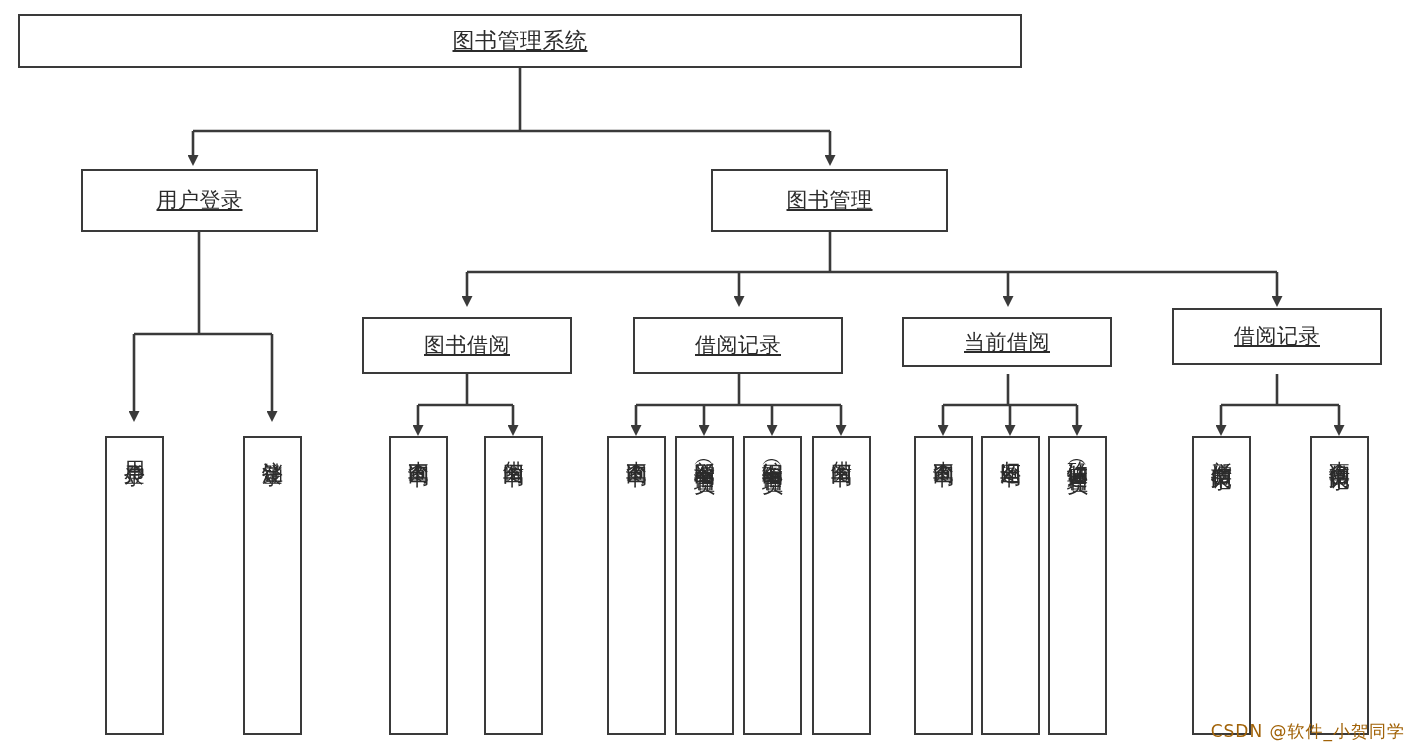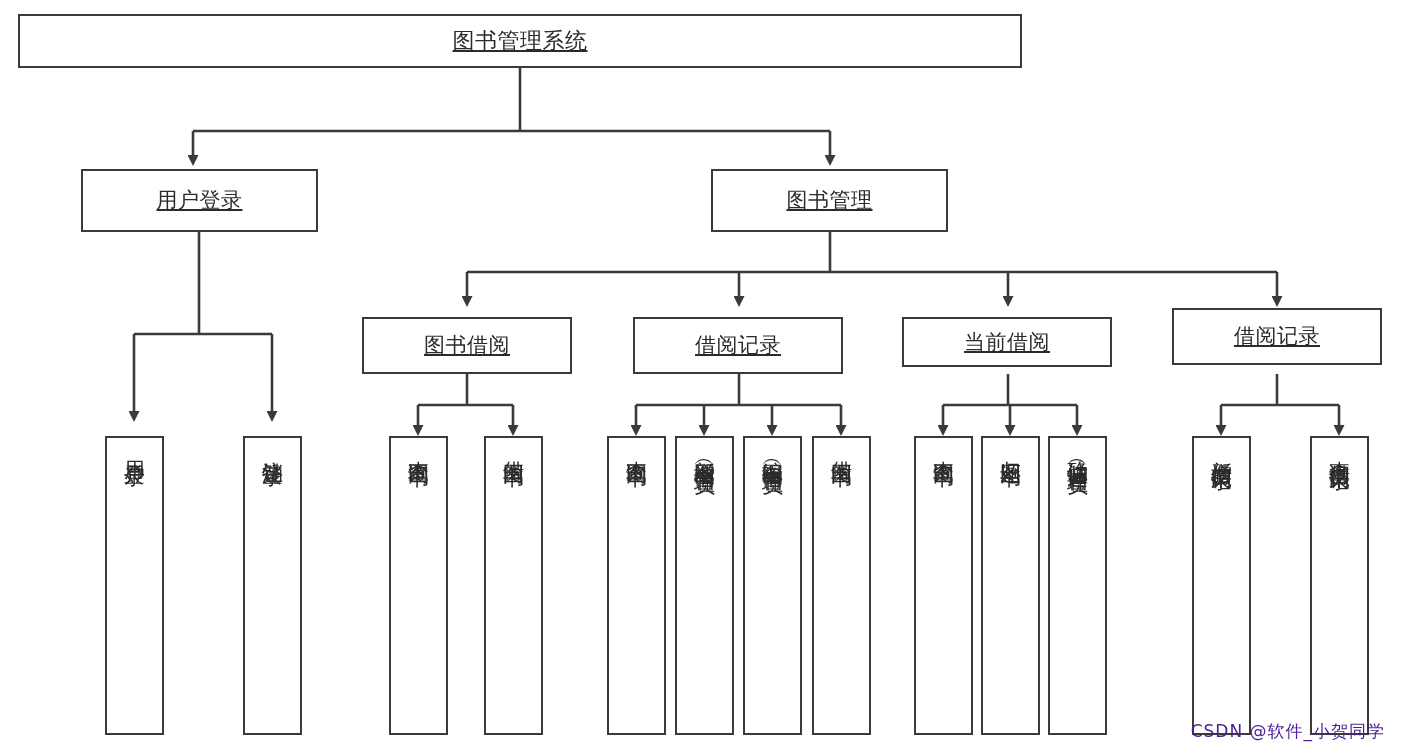--- a/index.html
+++ b/index.html
@@ -58,24 +58,24 @@
     writing-mode: vertical-rl;
     text-orientation: upright;
     font-size: 21px;
     line-height: 1.05;
     letter-spacing: 2px;
     white-space: normal;
     max-height: 100%;
   }
   .watermark {
     position: absolute;
-    right: 20px;
+    right: 0;
     bottom: 4px;
     font-size: 17px;
-    color: #4c1d95;
+    color: #a16207;
     letter-spacing: 1px;
     white-space: nowrap;
     user-select: none;
     text-align: right;
   }
 </style>
 </head>
 <body>
 
 <div id="diagram-root">

